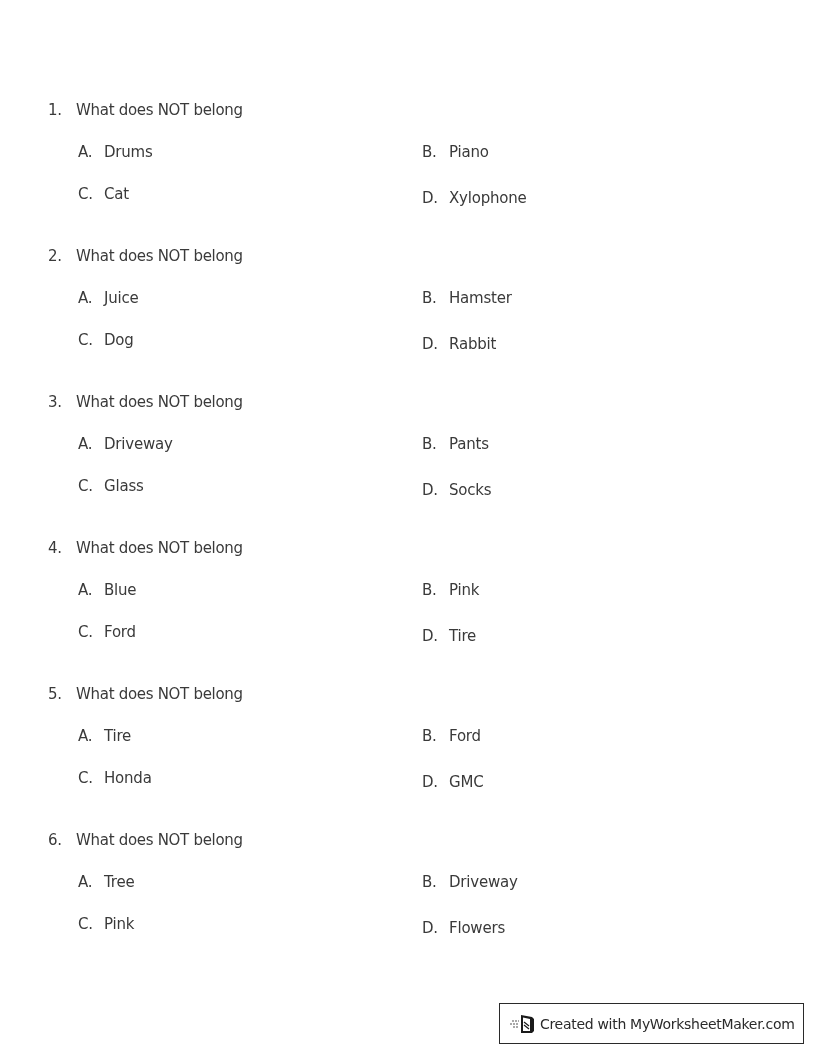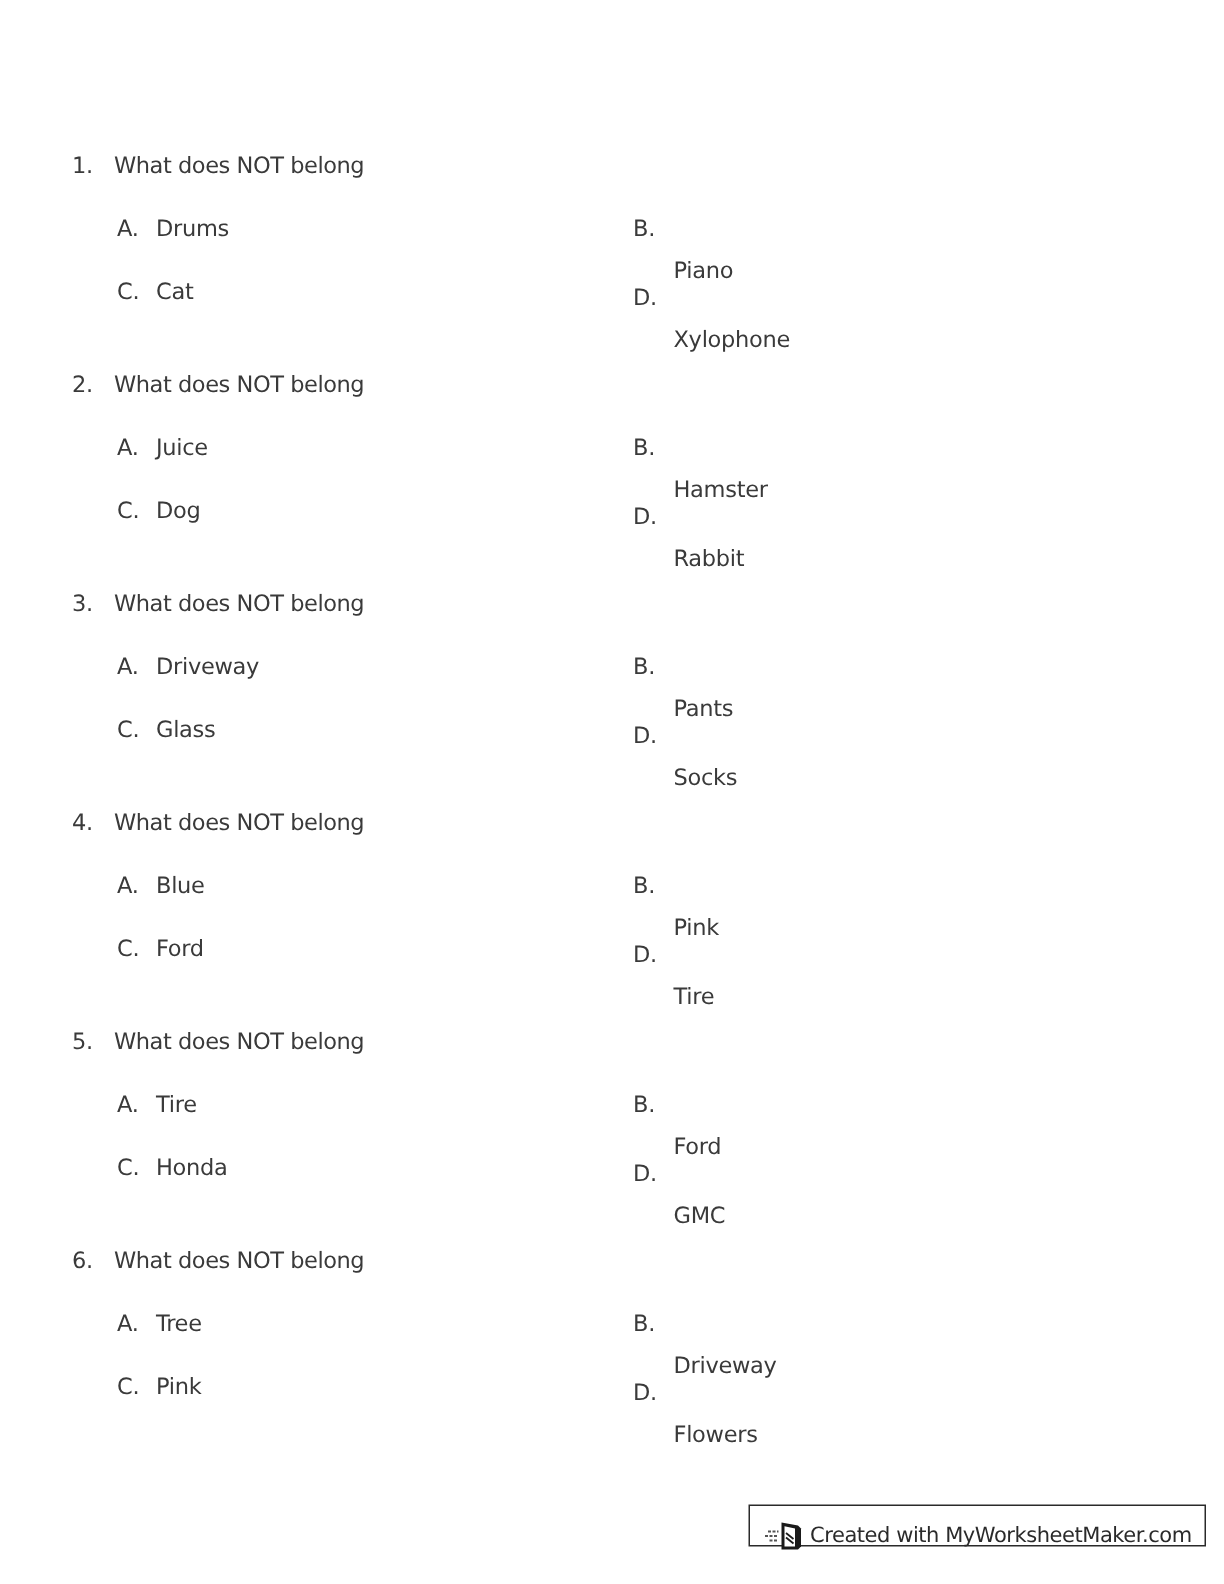--- a/index.html
+++ b/index.html
@@ -52,31 +52,31 @@
       left: 0;
       top: 0;
     }
     .opt .val {
       position: absolute;
       top: 0;
     }
     .opt.left { left: 78px; }
     .opt.left .val { left: 26px; }
     .opt.right { left: 422px; }
-    .opt.right .val { left: 27px; margin-top: 28px; }
+    .opt.right .val { left: 27px; }
     .opt.row1 { top: 42px; }
     .opt.row2-left { top: 84px; }
     .opt.row2-right { top: 88px; }
 
     .footer-badge {
       position: absolute;
       left: 499px;
       top: 1003px;
       width: 305px;
-      height: 28px;
+      height: 41px;
       border: 1.5px solid #2a2a2a;
       box-sizing: border-box;
       background: #ffffff;
       display: flex;
       align-items: center;
     }
     .footer-logo {
       position: absolute;
       left: 10px;
       top: 9px;

